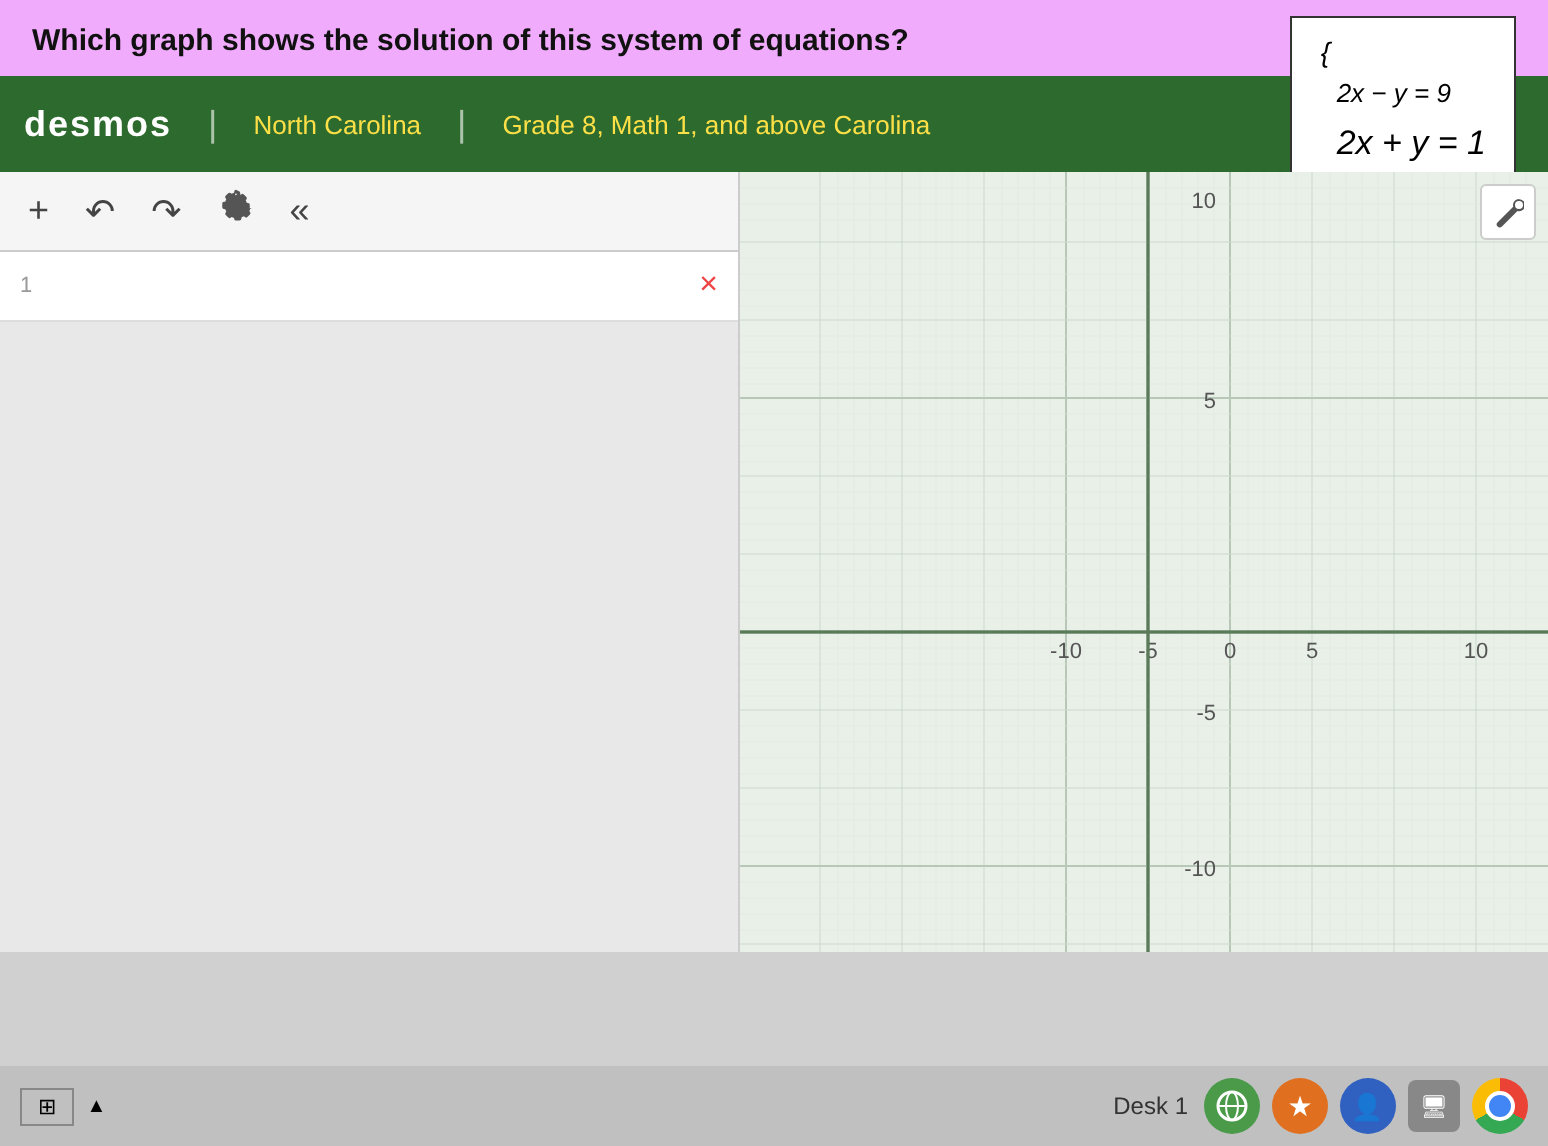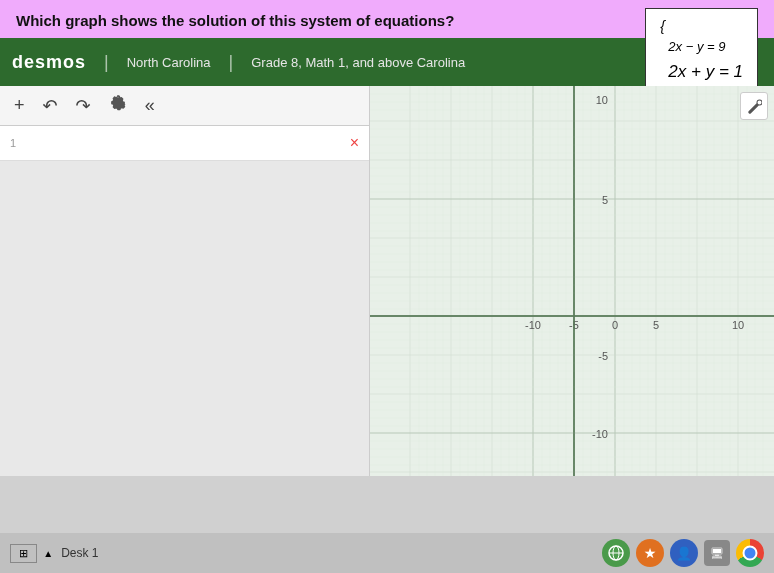--- a/index.html
+++ b/index.html
@@ -55,21 +55,21 @@
       letter-spacing: 1px;
     }
 
     .header-separator {
       color: rgba(255,255,255,0.6);
       font-size: 18px;
     }
 
     .header-label {
       font-size: 13px;
-      color: #e5e5e5;
+      color: #fde047;
     }
 
     
     .calculator-area {
       display: flex;
       height: 390px;
       background: white;
     }
 
     
@@ -173,21 +173,21 @@
     .taskbar-left {
       display: flex;
       align-items: center;
       gap: 6px;
     }
 
     .taskbar-center {
       flex: 1;
       display: flex;
       align-items: center;
-      justify-content: flex-start;
+      justify-content: flex-end;
       font-size: 12px;
       color: #333;
     }
 
     .taskbar-right {
       display: flex;
       align-items: center;
       gap: 6px;
     }
 

